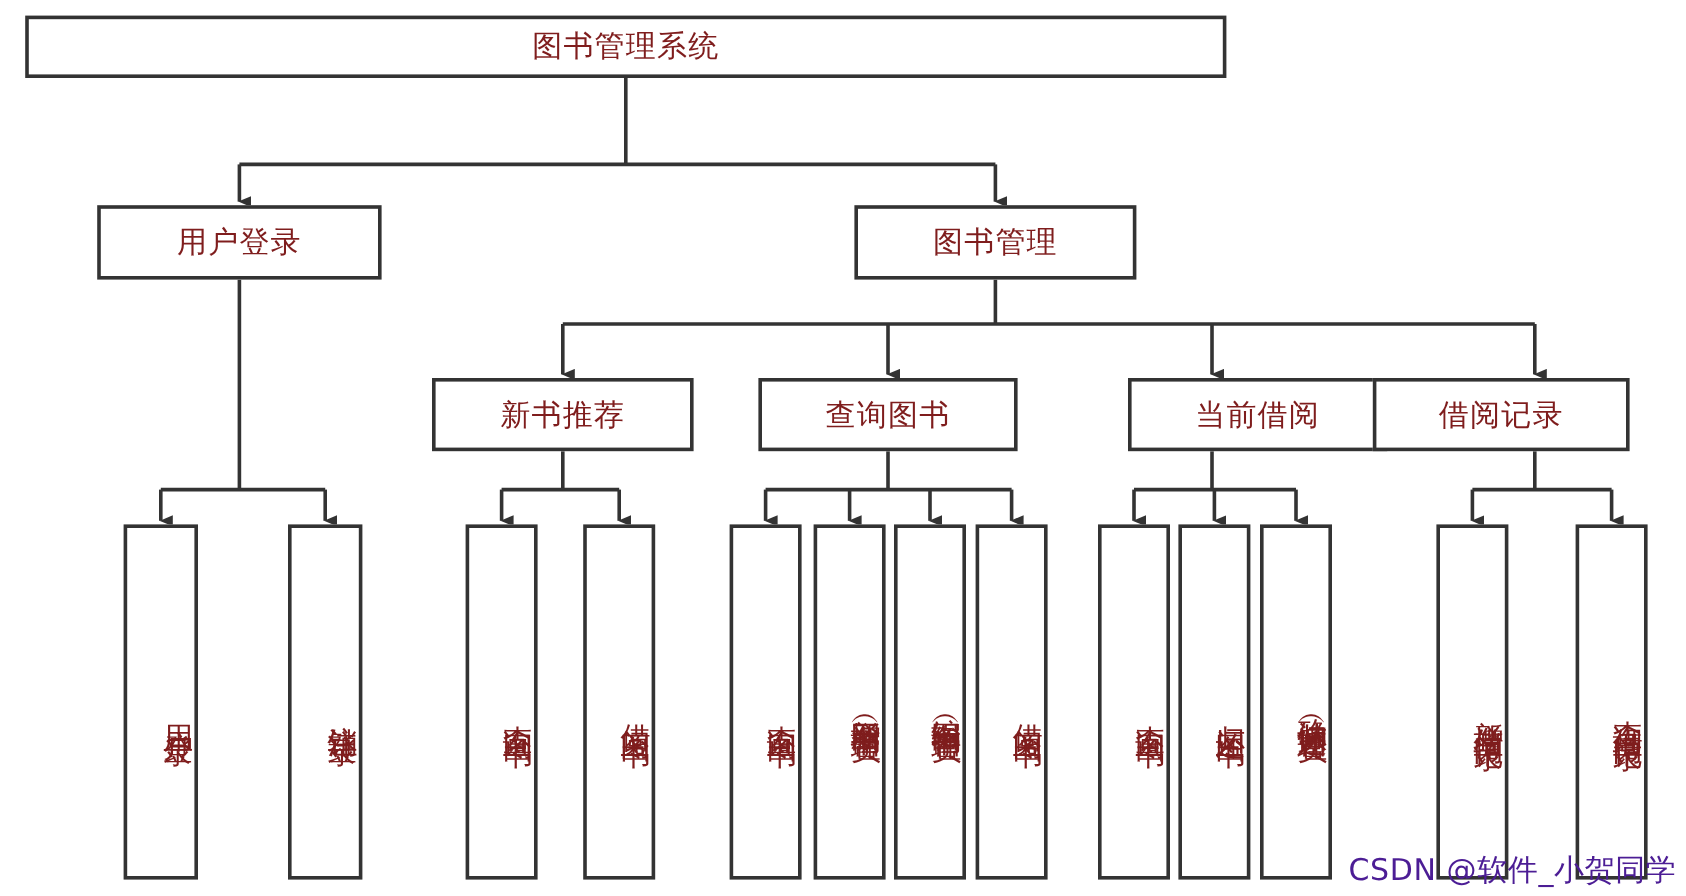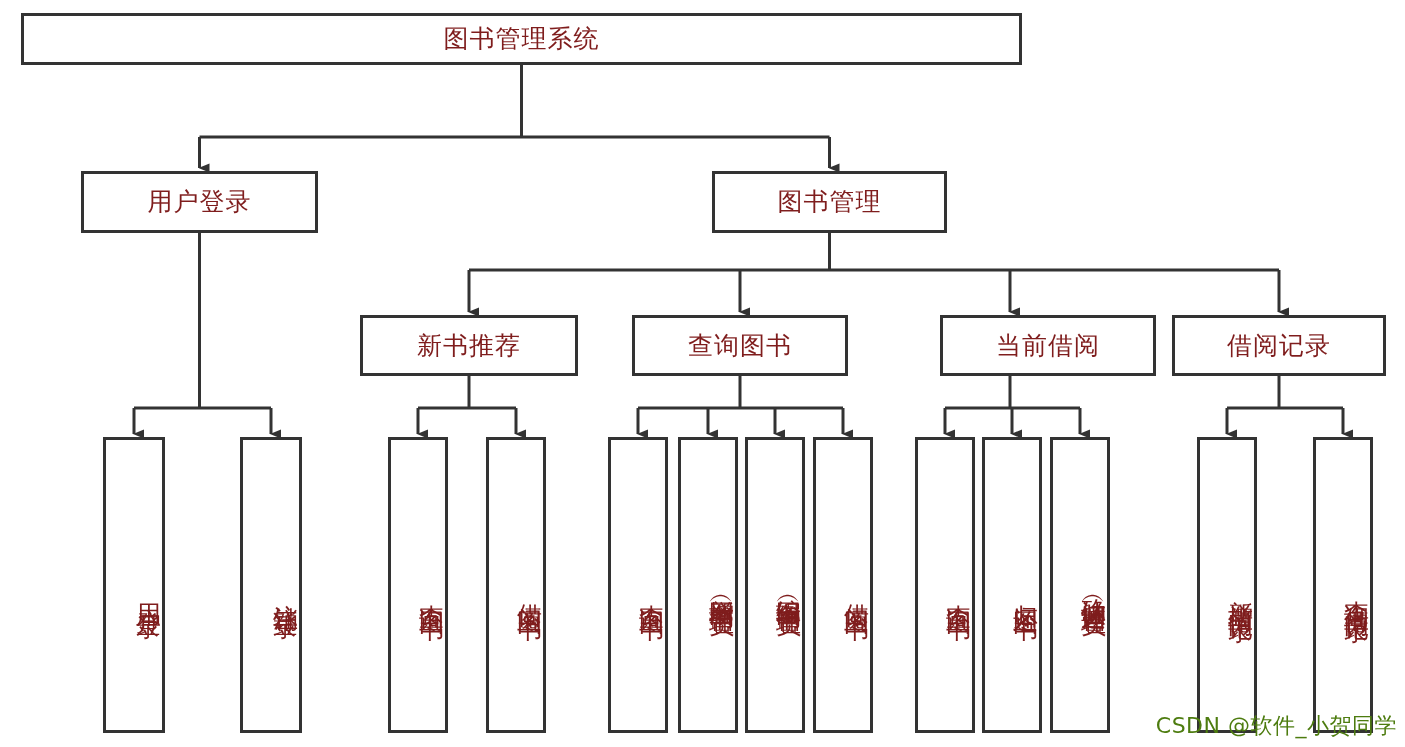--- a/index.html
+++ b/index.html
@@ -56,22 +56,22 @@
     left: 0;
     top: 0;
     width: 1405px;
     height: 747px;
     pointer-events: none;
   }
   .watermark {
     position: absolute;
     right: 8px;
     bottom: 6px;
-    font-size: 22px;
-    color: #4d7c0f;
+    font-size: 25px;
+    color: #4c1d95;
     letter-spacing: 0.5px;
     white-space: nowrap;
     font-family: "DejaVu Sans", "Liberation Sans", sans-serif;
   }
 </style>
 </head>
 <body>
 
 <div id="diagram-root">
 
@@ -130,21 +130,21 @@
       </div>
       <div class="node horizontal" style="left: 360px; top: 315px; width: 218px; height: 61px;">
         <span>新书推荐</span>
       </div>
       <div class="node horizontal" style="left: 632px; top: 315px; width: 216px; height: 61px;">
         <span>查询图书</span>
       </div>
       <div class="node horizontal" style="left: 902px; top: 315px; width: 216px; height: 61px; margin-left: 38px;">
         <span>当前借阅</span>
       </div>
-      <div class="node horizontal" style="left: 1172px; top: 315px; width: 214px; height: 61px; text-align: center;">
+      <div class="node horizontal" style="left: 1144px; top: 315px; width: 214px; height: 61px; text-align: center;">
         <span>借阅记录</span>
       </div>
       <div class="node vertical" style="left: 103px; top: 437px; width: 62px; height: 296px;">
         <span>用户登录</span>
       </div>
       <div class="node vertical" style="left: 240px; top: 437px; width: 62px; height: 296px;">
         <span>注销登录</span>
       </div>
       <div class="node vertical" style="left: 388px; top: 437px; width: 60px; height: 296px;">
         <span>查询图书</span>

